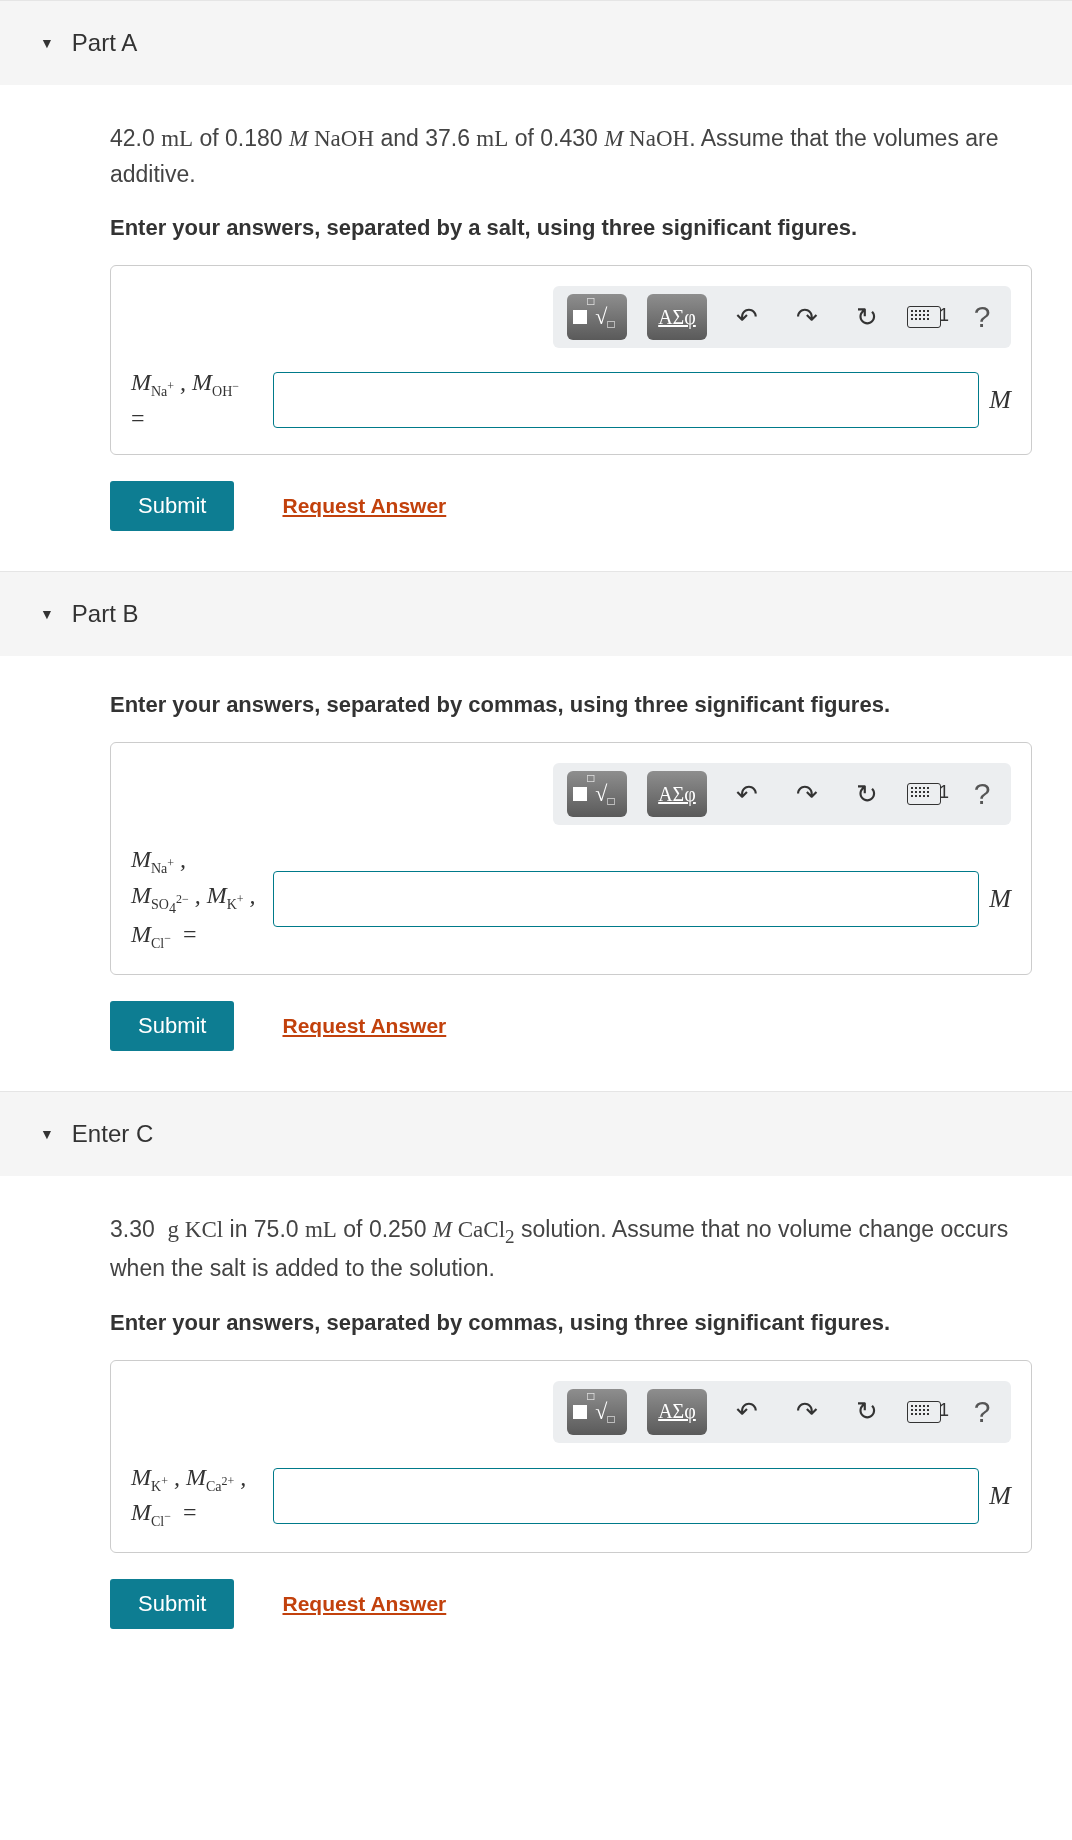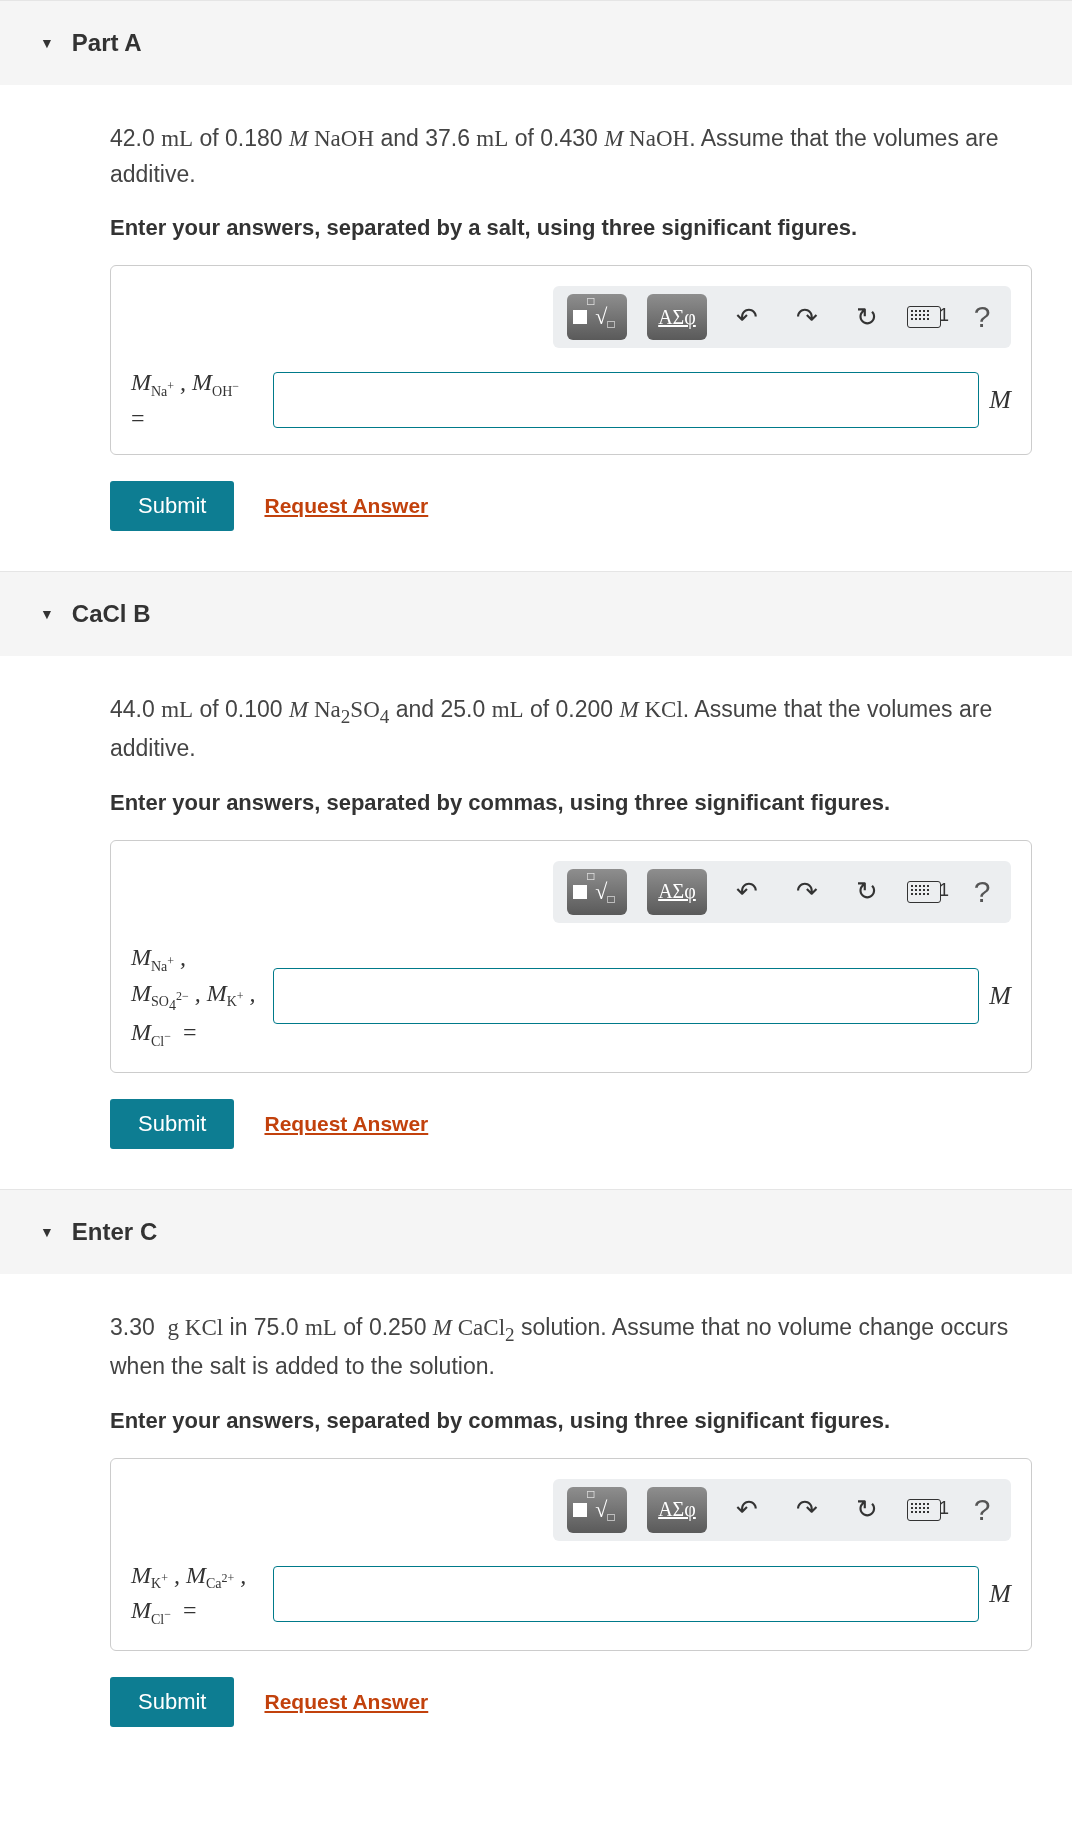--- a/index.html
+++ b/index.html
@@ -15,21 +15,21 @@
     border-top: 1px solid #e5e5e5;
     display: flex;
     align-items: center;
     gap: 18px;
   }
   .part-header .caret {
     font-size: 14px;
     color: #333;
   }
   .part-header .title {
-    font-weight: bold;
+    font-weight: normal;
     font-size: 24px;
     color: #333;
   }
   .part-body {
     padding: 36px 40px 40px 110px;
   }
   .problem-text {
     font-size: 23px;
     color: #444;
     line-height: 1.5;
@@ -131,21 +131,21 @@
   .unit-label {
     font-family: "Times New Roman", serif;
     font-style: italic;
     font-size: 26px;
     margin-left: 8px;
   }
   .action-row {
     margin-top: 26px;
     display: flex;
     align-items: center;
-    gap: 30px;
+    gap: 48px;
   }
   .submit-btn {
     background: #0d7d92;
     color: #fff;
     border: none;
     font-size: 22px;
     padding: 12px 28px;
     border-radius: 3px;
     cursor: pointer;
   }
@@ -235,24 +235,23 @@
         <div class="unit-label">M</div>
       </div>
     </div>
     <div class="action-row">
       <button class="submit-btn">Submit</button>
       <span class="request-link">Request Answer</span>
     </div>
   </div>
   <div class="part-header">
     <span class="caret">▼</span>
-    <span class="title">CaCl B</span>
+    <span class="title">Part B</span>
   </div>
   <div class="part-body">
-    <div class="problem-text">44.0 <span class="mathrm">mL</span> of 0.100 <span class="mathrm"><i>M</i> Na<sub>2</sub>SO<sub>4</sub></span> and 25.0 <span class="mathrm">mL</span> of 0.200 <span class="mathrm"><i>M</i> KCl</span>. Assume that the volumes are additive.</div>
     <div class="instruction">Enter your answers, separated by commas, using three significant figures.</div>
     <div class="answer-box">
 
   <div class="toolbar-row">
     <div class="toolbar">
       <div class="tool-btn templates">
         <span style="position:relative;left:8px;">
           <span style="font-size:12px;position:absolute;left:-8px;top:-10px;">□</span>
           <span style="font-size:22px;">√</span><span style="font-size:12px;position:relative;top:4px;">□</span>
         </span>

